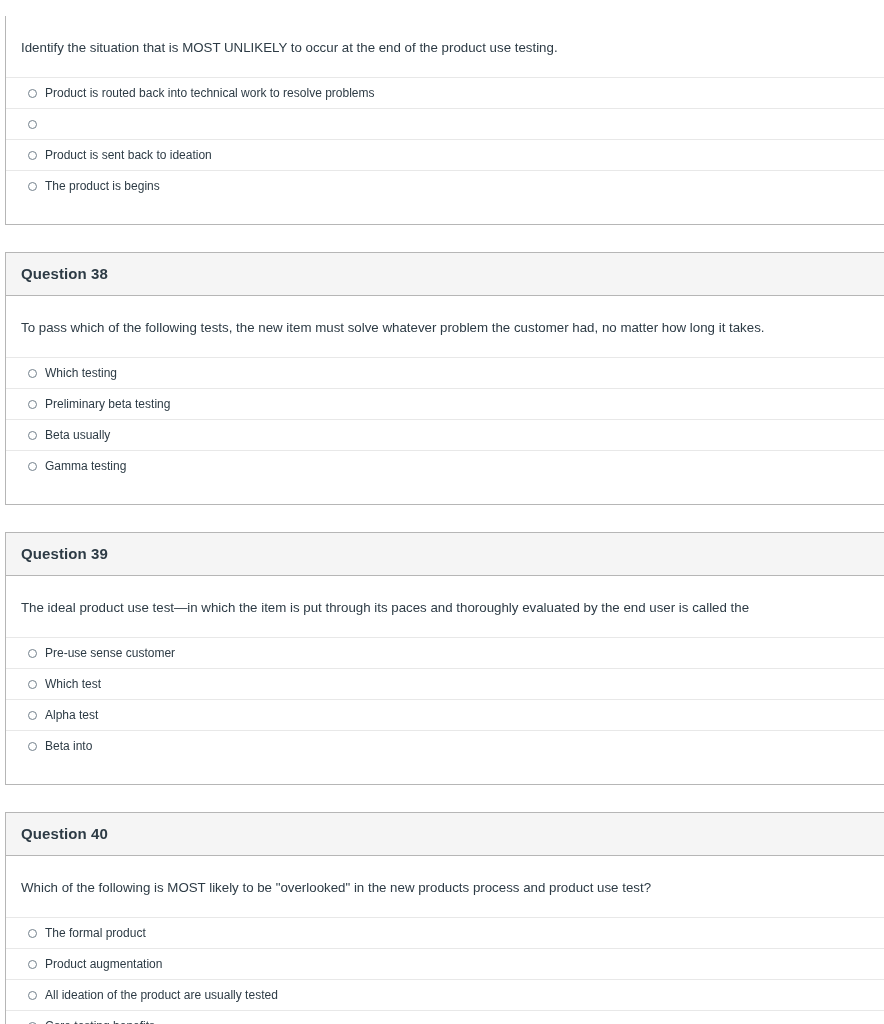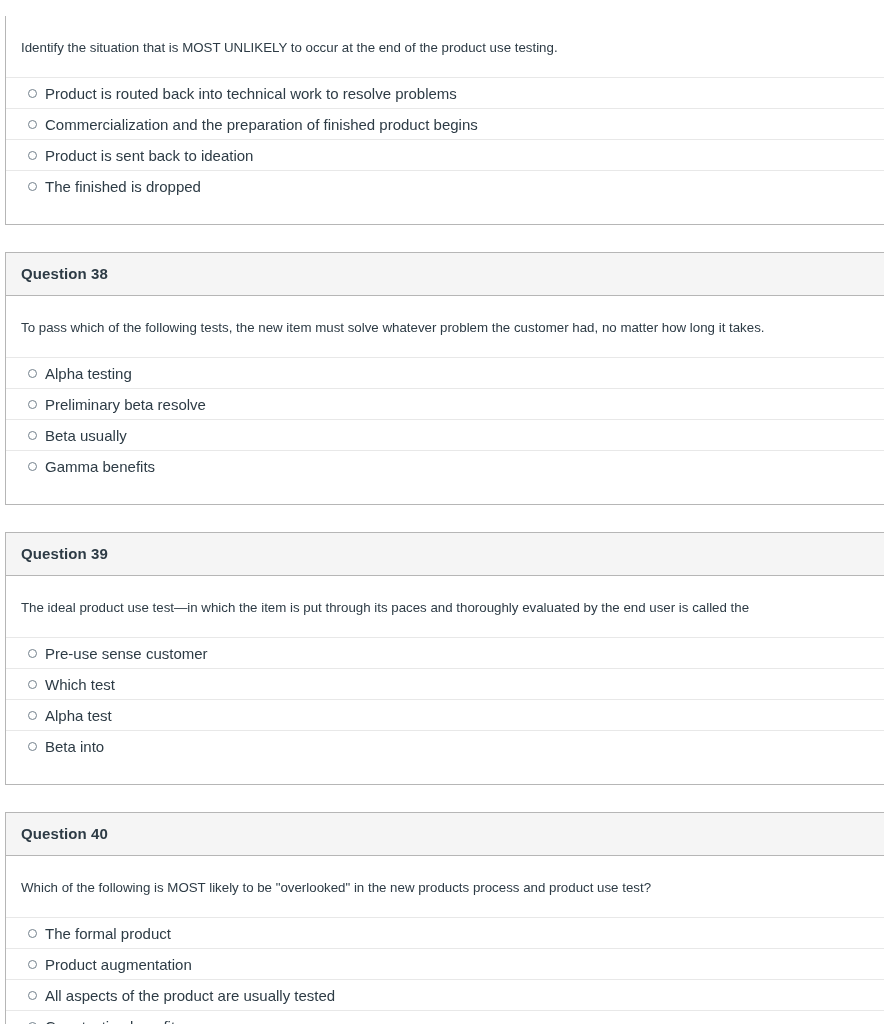--- a/index.html
+++ b/index.html
@@ -83,21 +83,21 @@
     width: 9px;
     height: 9px;
     border: 1px solid #73818c;
     border-radius: 50%;
     background: #ffffff;
     margin-right: 8px;
     box-sizing: border-box;
   }
 
   .answer-label {
-    font-size: 15px;
+    font-size: 12px;
     color: #2d3b45;
     line-height: 15px;
     white-space: nowrap;
   }
 
   
   .card-tail {
     height: 22px;
     background: #ffffff;
   }
@@ -123,57 +123,56 @@
       <div class="question-card card-partial-top">
         <div class="question-body">
           <div class="question-text">Identify the situation that is MOST UNLIKELY to occur at the end of the product use testing.</div>
           <div class="answers">
             <div class="answer-row">
               <span class="radio-icon"></span>
               <span class="answer-label">Product is routed back into technical work to resolve problems</span>
             </div>
             <div class="answer-row">
               <span class="radio-icon"></span>
-              <span class="answer-label">Commercialization and the preparation of finished product begins</span>
             </div>
             <div class="answer-row">
               <span class="radio-icon"></span>
               <span class="answer-label">Product is sent back to ideation</span>
             </div>
             <div class="answer-row">
               <span class="radio-icon"></span>
-              <span class="answer-label">The finished is dropped</span>
+              <span class="answer-label">The product is begins</span>
             </div>
           </div>
           <div class="card-tail"></div>
         </div>
       </div>
       <div class="gap"></div>
       <div class="question-card">
         <div class="question-header">
           <div class="question-header-title">Question 38</div>
         </div>
         <div class="question-body">
           <div class="question-text">To pass which of the following tests, the new item must solve whatever problem the customer had, no matter how long it takes.</div>
           <div class="answers">
             <div class="answer-row">
               <span class="radio-icon"></span>
-              <span class="answer-label">Alpha testing</span>
-            </div>
-            <div class="answer-row">
-              <span class="radio-icon"></span>
-              <span class="answer-label">Preliminary beta resolve</span>
+              <span class="answer-label">Which testing</span>
+            </div>
+            <div class="answer-row">
+              <span class="radio-icon"></span>
+              <span class="answer-label">Preliminary beta testing</span>
             </div>
             <div class="answer-row">
               <span class="radio-icon"></span>
               <span class="answer-label">Beta usually</span>
             </div>
             <div class="answer-row">
               <span class="radio-icon"></span>
-              <span class="answer-label">Gamma benefits</span>
+              <span class="answer-label">Gamma testing</span>
             </div>
           </div>
           <div class="card-tail"></div>
         </div>
       </div>
       <div class="gap"></div>
       <div class="question-card">
         <div class="question-header">
           <div class="question-header-title">Question 39</div>
         </div>
@@ -211,21 +210,21 @@
             <div class="answer-row">
               <span class="radio-icon"></span>
               <span class="answer-label">The formal product</span>
             </div>
             <div class="answer-row">
               <span class="radio-icon"></span>
               <span class="answer-label">Product augmentation</span>
             </div>
             <div class="answer-row">
               <span class="radio-icon"></span>
-              <span class="answer-label">All aspects of the product are usually tested</span>
+              <span class="answer-label">All ideation of the product are usually tested</span>
             </div>
             <div class="answer-row">
               <span class="radio-icon"></span>
               <span class="answer-label">Core testing benefits</span>
             </div>
           </div>
           <div class="card-tail"></div>
         </div>
       </div>
     </div>

